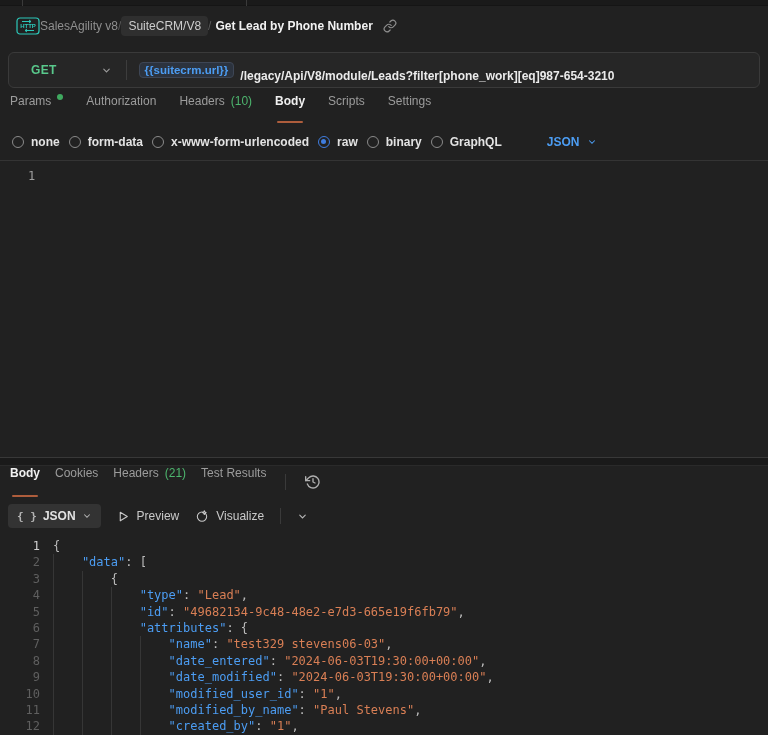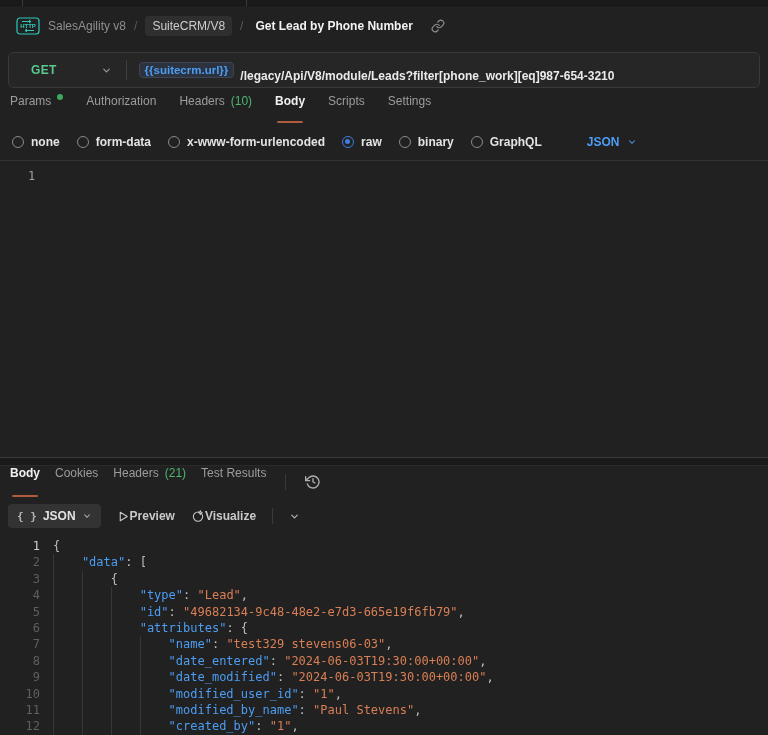--- a/index.html
+++ b/index.html
@@ -5,21 +5,21 @@
   * { margin:0; padding:0; box-sizing:border-box; }
   html,body { width:768px; height:735px; background:#212121; overflow:hidden; }
   body { font-family:"Liberation Sans", sans-serif; color:#cccccc; font-size:12px; }
   .app { width:768px; height:735px; display:flex; flex-direction:column; background:#212121; }
 
   
   .top-strip { height:6px; background:#1a1a1a; border-bottom:1px solid #151515; position:relative; flex:none; }
   .top-strip .tick { position:absolute; top:0; width:1px; height:6px; background:#3a3a3a; }
 
   
-  .crumb-bar { height:40px; display:flex; align-items:center; padding:0 16px; gap:8px; flex:none; }
+  .crumb-bar { height:40px; display:flex; align-items:center; padding:0 16px; flex:none; }
   .crumb-text { color:#8f8f8f; }
   .crumb-slash { color:#5a5a5a; }
   .crumb-pill { background:#2f2f2f; border-radius:4px; padding:3px 7px; color:#cdcdcd; }
   .crumb-title { color:#f2f2f2; font-weight:700; margin-left:4px; }
   .icon { display:inline-flex; align-items:center; justify-content:center; }
   .link-icon { margin-left:10px; }
 
   
   .url-row { height:48px; padding:6px 8px; flex:none; }
   .url-box { height:36px; background:#262626; border:1px solid #3a3a3a; border-radius:6px; display:flex; align-items:center; overflow:hidden; }
@@ -55,21 +55,21 @@
   
   .resp-tabs { height:32px; display:flex; align-items:stretch; padding:0 10px; gap:15px; flex:none; }
   .resp-tabs .vdiv { width:1px; height:16px; background:#3a3a3a; align-self:center; margin-left:4px; }
   .resp-tabs .hist { align-self:center; margin-left:4px; }
 
   
   .resp-toolbar { height:36px; display:flex; align-items:center; padding:0 8px; gap:16px; flex:none; color:#c9c9c9; }
   .fmt-pill { display:flex; align-items:center; gap:6px; background:#333333; border-radius:4px; padding:5px 9px; }
   .fmt-pill .braces { font-family:"DejaVu Sans Mono", monospace; color:#b5b5b5; font-size:11px; font-weight:700; }
   .fmt-pill .fmt-label { color:#e3e3e3; font-weight:600; }
-  .tool-btn { display:flex; align-items:center; gap:0; color:#c9c9c9; font-weight:700; }
+  .tool-btn { display:flex; align-items:center; gap:7px; color:#c9c9c9; font-weight:400; }
   .resp-toolbar .vdiv { width:1px; height:16px; background:#3a3a3a; }
 
   
   .resp-code { flex:1; overflow:hidden; padding-top:4px; font-family:"DejaVu Sans Mono", monospace; font-size:12px; }
   .code-line { display:flex; align-items:stretch; height:16.4px; line-height:16.4px; }
   .code-line .gutter { width:40px; flex:none; text-align:right; color:#5f5f5f; }
   .code-line .gutter.active { color:#cfcfcf; }
   .code-line .content { display:flex; align-items:stretch; margin-left:13px; white-space:pre; }
   .guide { width:28.9px; flex:none; border-left:1px solid #363636; }
   .tk { color:#4c9df3; }
@@ -141,21 +141,21 @@
       </span>
       <span class="tab">
         <span>Scripts</span>
       </span>
       <span class="tab">
         <span>Settings</span>
       </span>
     </div>
 
   <div class="radio-row">
-    <span id="body-type-list" style="display:flex;gap:17px">
+    <span id="body-type-list" style="display:flex;gap:9px">
         <span class="radio">
           <span class="rb"></span>
           <span class="lbl">none</span>
         </span>
         <span class="radio">
           <span class="rb"></span>
           <span class="lbl">form-data</span>
         </span>
         <span class="radio">
           <span class="rb"></span>

